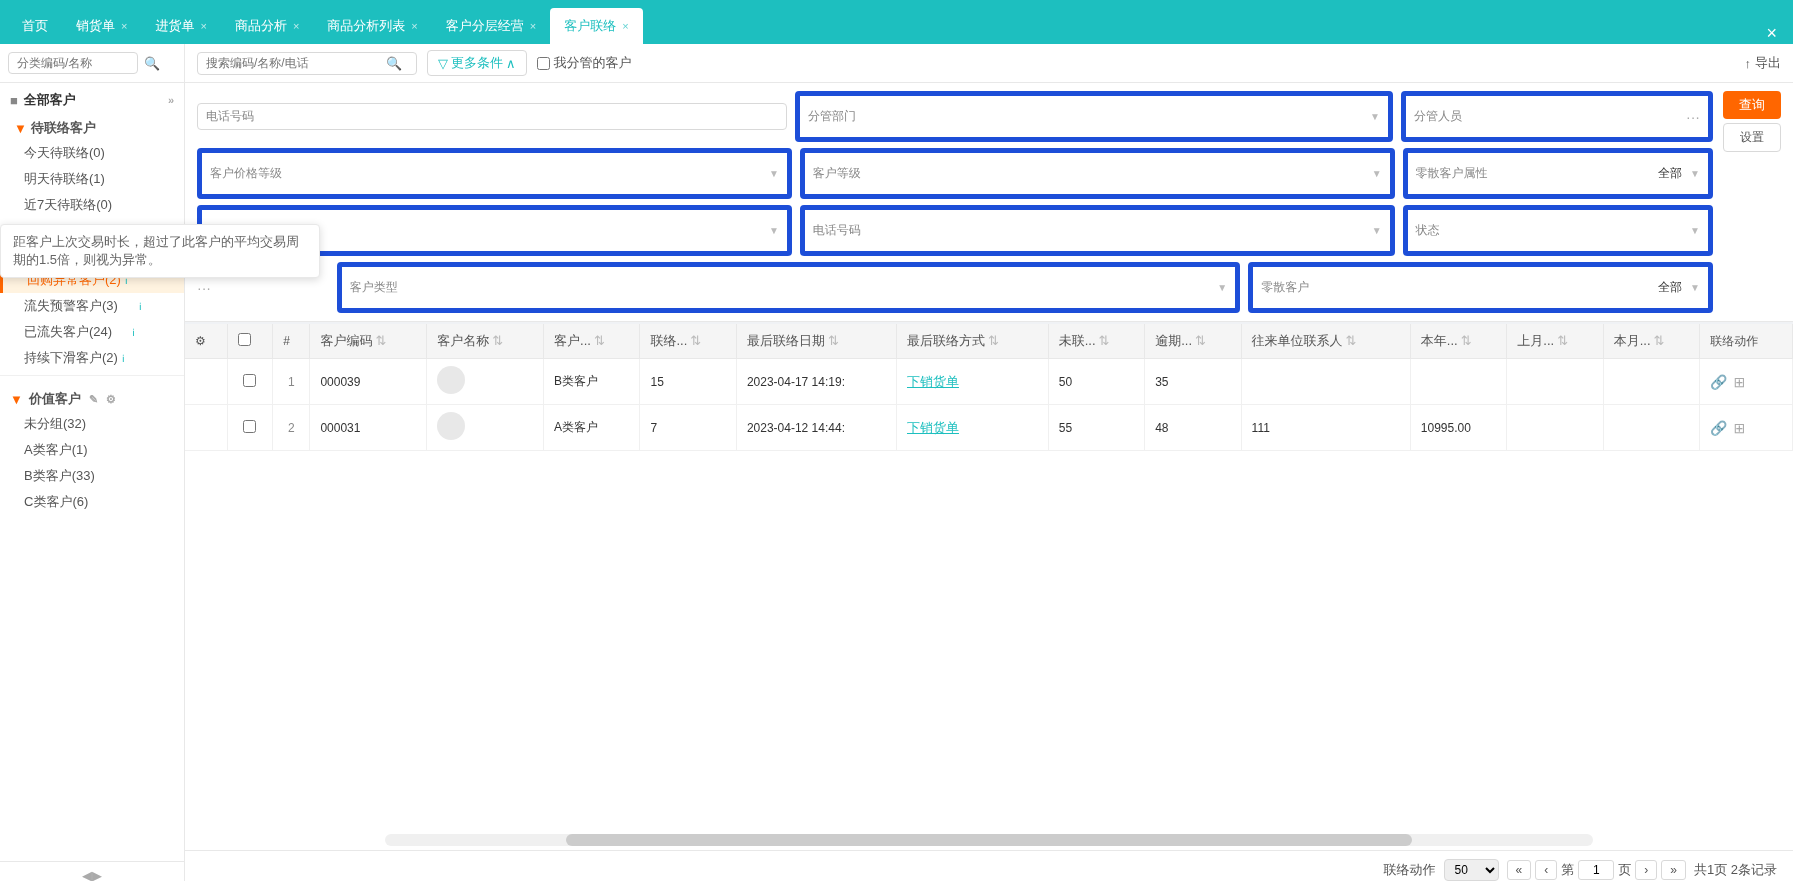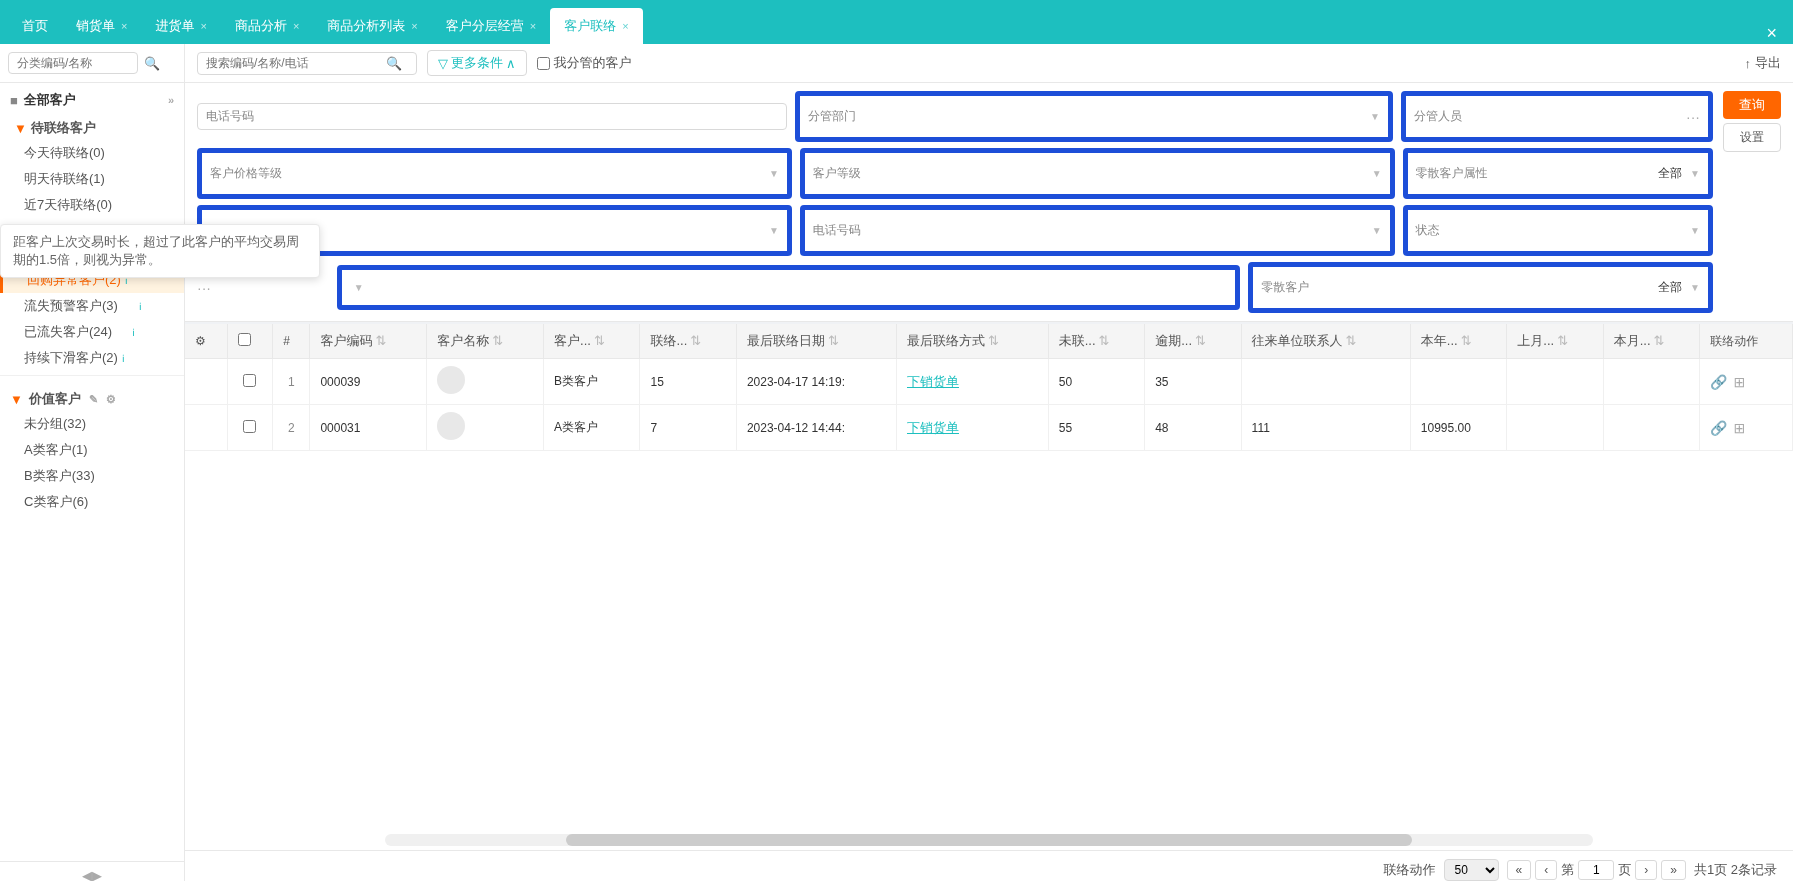--- a/index.html
+++ b/index.html
@@ -592,20 +592,21 @@
               <label>状态</label>
               <span class="dropdown-arrow">▼</span>
             </div>
           </div>
 
           <div class="filter-row">
             <div style="flex:0.15; display:flex; align-items:center;">
               <span class="filter-dots">···</span>
             </div>
             <div class="filter-field">
+              <label>客户类型</label>
               <span class="dropdown-arrow">▼</span>
             </div>
             <div class="filter-field" style="flex:0.5; gap:4px;">
               <label>零散客户</label>
               <span style="color:#333; font-size:12px;">全部</span>
               <span class="dropdown-arrow">▼</span>
             </div>
           </div>
         </div>
         <div class="action-btns">

